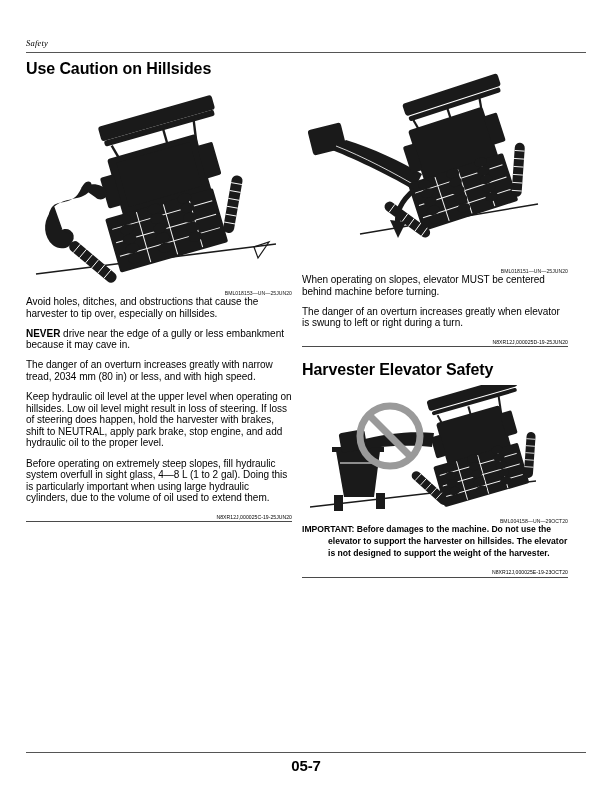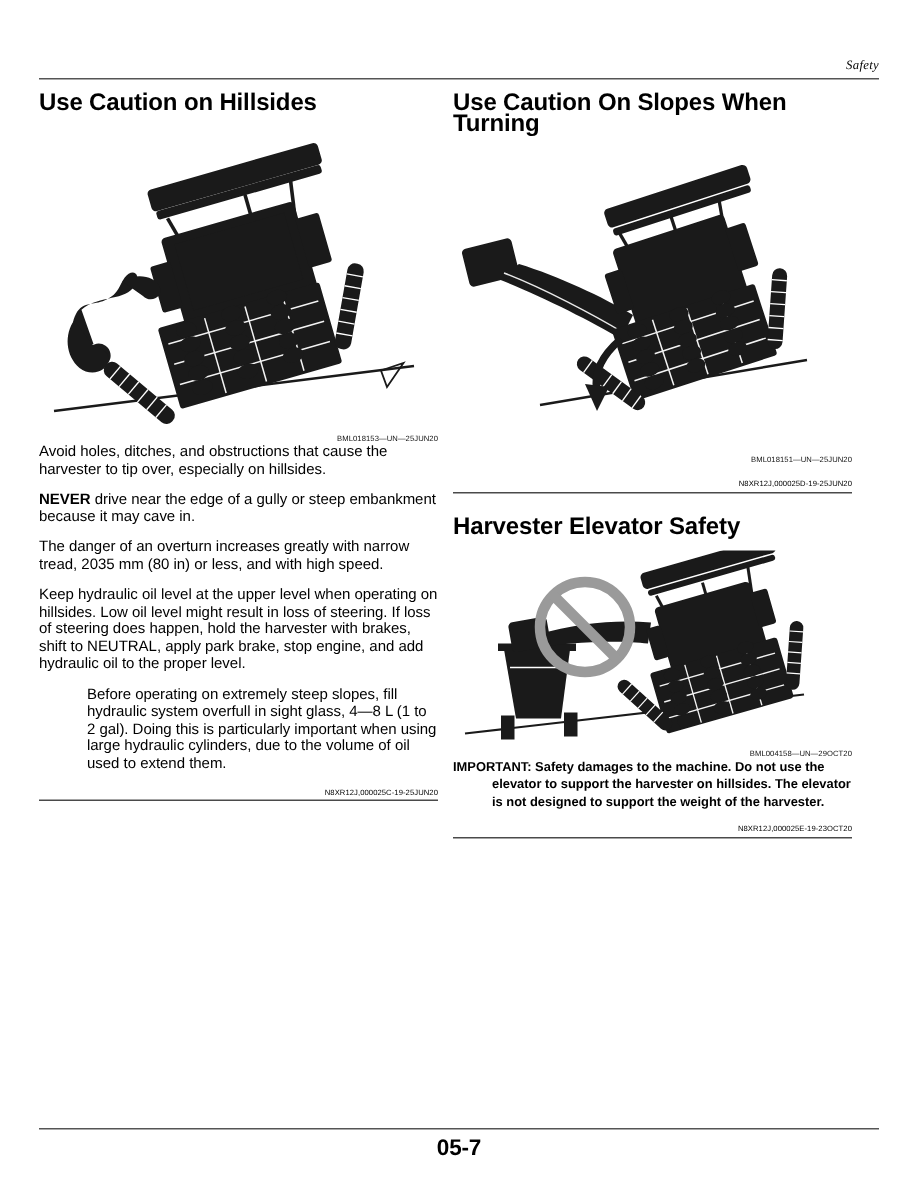--- a/index.html
+++ b/index.html
@@ -22,21 +22,21 @@
     width: 612px;
     height: 792px;
   }
 
   
   .running-head {
     position: absolute;
     left: 26px;
     top: 38px;
     width: 560px;
-    text-align: right;
+    text-align: left;
     font-size: 8.5px;
     font-style: italic;
     font-family: "Liberation Serif", serif;
     letter-spacing: .2px;
   }
   .head-rule {
     position: absolute;
     left: 26px;
     top: 52px;
     width: 560px;
@@ -74,21 +74,21 @@
   }
 
   
   p.body {
     font-size: 10px;
     line-height: 11.6px;
     margin: 0 0 8.5px 0;
     text-align: left;
     letter-spacing: -0.02px;
   }
-  p.body:last-of-type { margin-bottom: 0; margin-left: 32px; }
+  p.body:last-of-type { margin-bottom: 0; }
   .strong { font-weight: bold; }
 
   p.important {
     font-size: 8.6px;
     line-height: 11.6px;
     font-weight: bold;
     margin: 0;
     padding-left: 26px;
     text-indent: -26px;
   }
@@ -237,37 +237,36 @@
             <path d="M60 104 C70 100, 82 104, 84 112 C86 119, 76 122, 72 116 Z"></path>
           </g>
         </g>
       </svg>
       <div class="fig-id">BML018153—UN—25JUN20</div>
     </div>
 
     <p class="body">Avoid holes, ditches, and obstructions that cause the harvester to tip over, especially on hillsides.</p>
 
     <p class="body">
-      <span class="strong">NEVER</span><span> drive near the edge of a gully or steep embankment because it may cave in.</span>
+      <span class="strong">NEVER</span><span> drive near the edge of a gully or less embankment because it may cave in.</span>
     </p>
 
-    <p class="body">The danger of an overturn increases greatly with narrow tread, 2035 mm (80 in) or less, and with high speed.</p>
+    <p class="body">The danger of an overturn increases greatly with narrow tread, 2034 mm (80 in) or less, and with high speed.</p>
 
     <p class="body">Keep hydraulic oil level at the upper level when operating on hillsides. Low oil level might result in loss of steering. If loss of steering does happen, hold the harvester with brakes, shift to NEUTRAL, apply park brake, stop engine, and add hydraulic oil to the proper level.</p>
 
     <p class="body">Before operating on extremely steep slopes, fill hydraulic system overfull in sight glass, 4—8 L (1 to 2 gal). Doing this is particularly important when using large hydraulic cylinders, due to the volume of oil used to extend them.</p>
 
     <div class="ref-id">N8XR12J,000025C-19-25JUN20</div>
     <div class="sec-rule"></div>
 
   </div>
 
   <div class="col col-right">
 
-    <h2 class="sec-title">Use Caution On Slopes When Turning</h2>
 
     <div class="figure">
       <svg width="266" height="205" viewBox="0 0 266 205">
         <g fill="#1a1a1a">
 
           <path d="M58 172 L236 142" stroke="#1a1a1a" stroke-width="1.6" fill="none"></path>
 
           <g>
             <path d="M120 112 C100 100, 70 86, 44 78 L30 88 C56 98, 92 116, 112 128 Z"></path>
             <rect x="8" y="64" width="34" height="26" rx="3" transform="rotate(-14 25 77)"></rect>
@@ -352,20 +351,22 @@
 
           <g>
             <path d="M112 128 C98 140, 94 152, 96 162" stroke="#1a1a1a" stroke-width="5" fill="none"></path>
             <path d="M88 158 L104 160 L96 176 Z"></path>
           </g>
         </g>
       </svg>
       <div class="fig-id">BML018151—UN—25JUN20</div>
     </div>
 
+    <p class="body">When operating on slopes, elevator MUST be centered behind machine before turning.</p>
+    <p class="body">The danger of an overturn increases greatly when elevator is swung to left or right during a turn.</p>
 
     <div class="ref-id">N8XR12J,000025D-19-25JUN20</div>
     <div class="sec-rule"></div>
     <div class="gap-after-rule"></div>
 
     <h2 class="sec-title">Harvester Elevator Safety</h2>
 
     <div class="figure">
       <svg width="266" height="132" viewBox="0 0 266 132">
         <g fill="#1a1a1a">
@@ -460,21 +461,21 @@
           <g>
             <circle cx="88" cy="51" r="30" fill="none" stroke="#9a9a9a" stroke-width="7"></circle>
             <line x1="67" y1="30" x2="109" y2="72" stroke="#9a9a9a" stroke-width="7"></line>
           </g>
         </g>
       </svg>
       <div class="fig-id">BML004158—UN—29OCT20</div>
     </div>
 
     <p class="important">
-      <span class="hang">IMPORTANT:</span><span> Safety damages to the machine. Do not use the elevator to support the harvester on hillsides. The elevator is not designed to support the weight of the harvester.</span>
+      <span class="hang">IMPORTANT:</span><span> Before damages to the machine. Do not use the elevator to support the harvester on hillsides. The elevator is not designed to support the weight of the harvester.</span>
     </p>
 
     <div class="ref-id">N8XR12J,000025E-19-23OCT20</div>
     <div class="sec-rule"></div>
 
   </div>
 
   <div class="foot-rule"></div>
   <div class="page-num">05-7</div>
 

